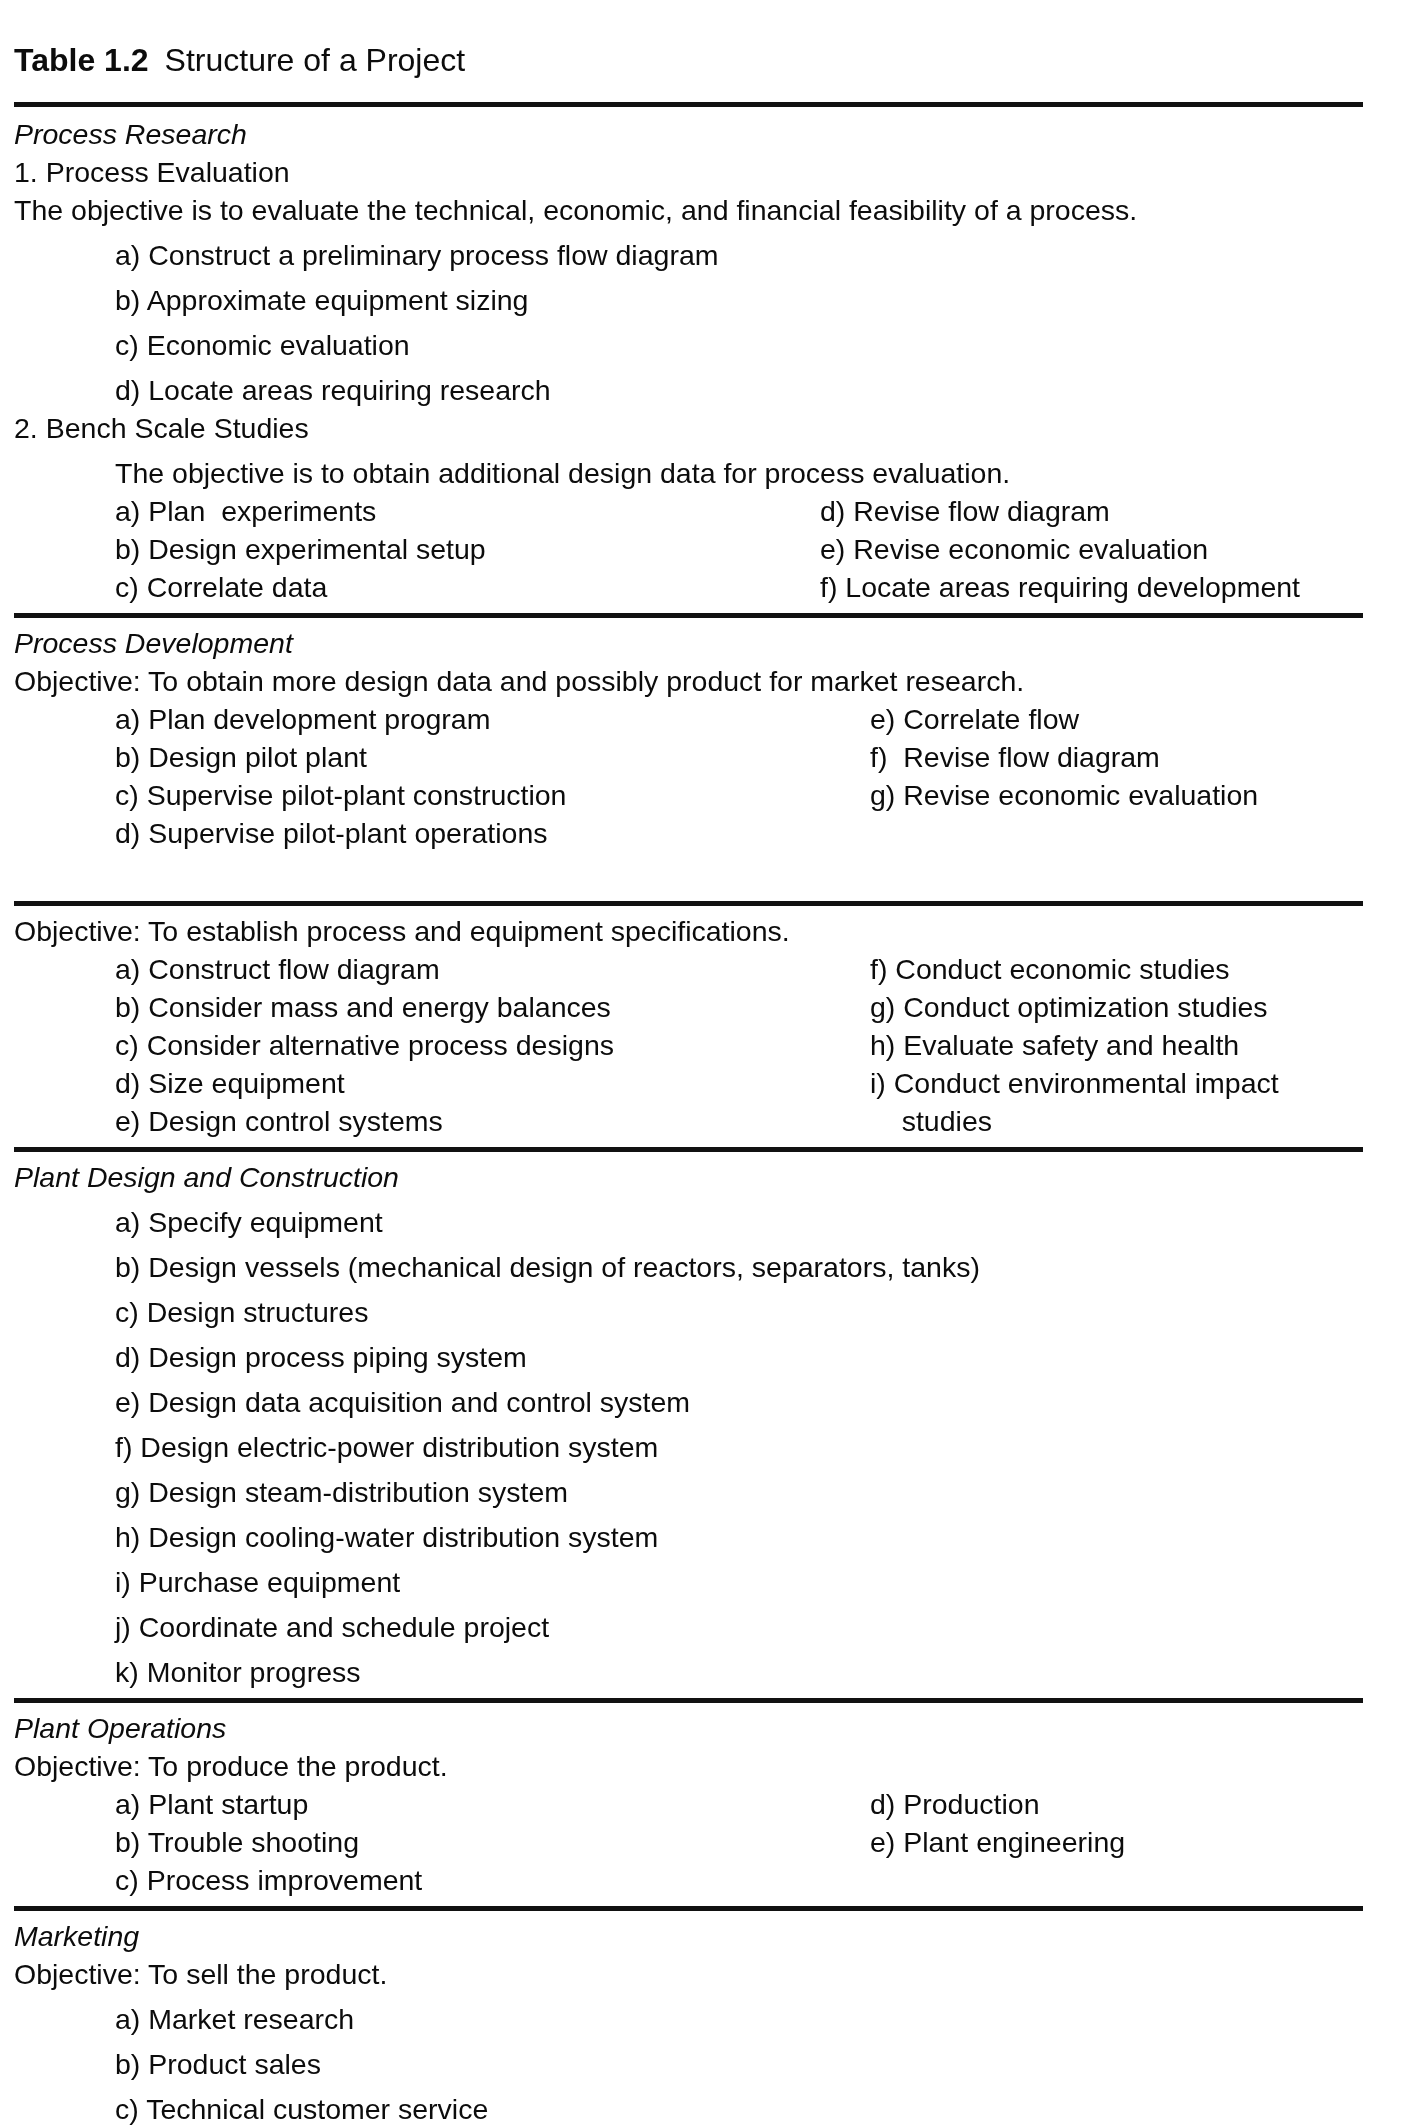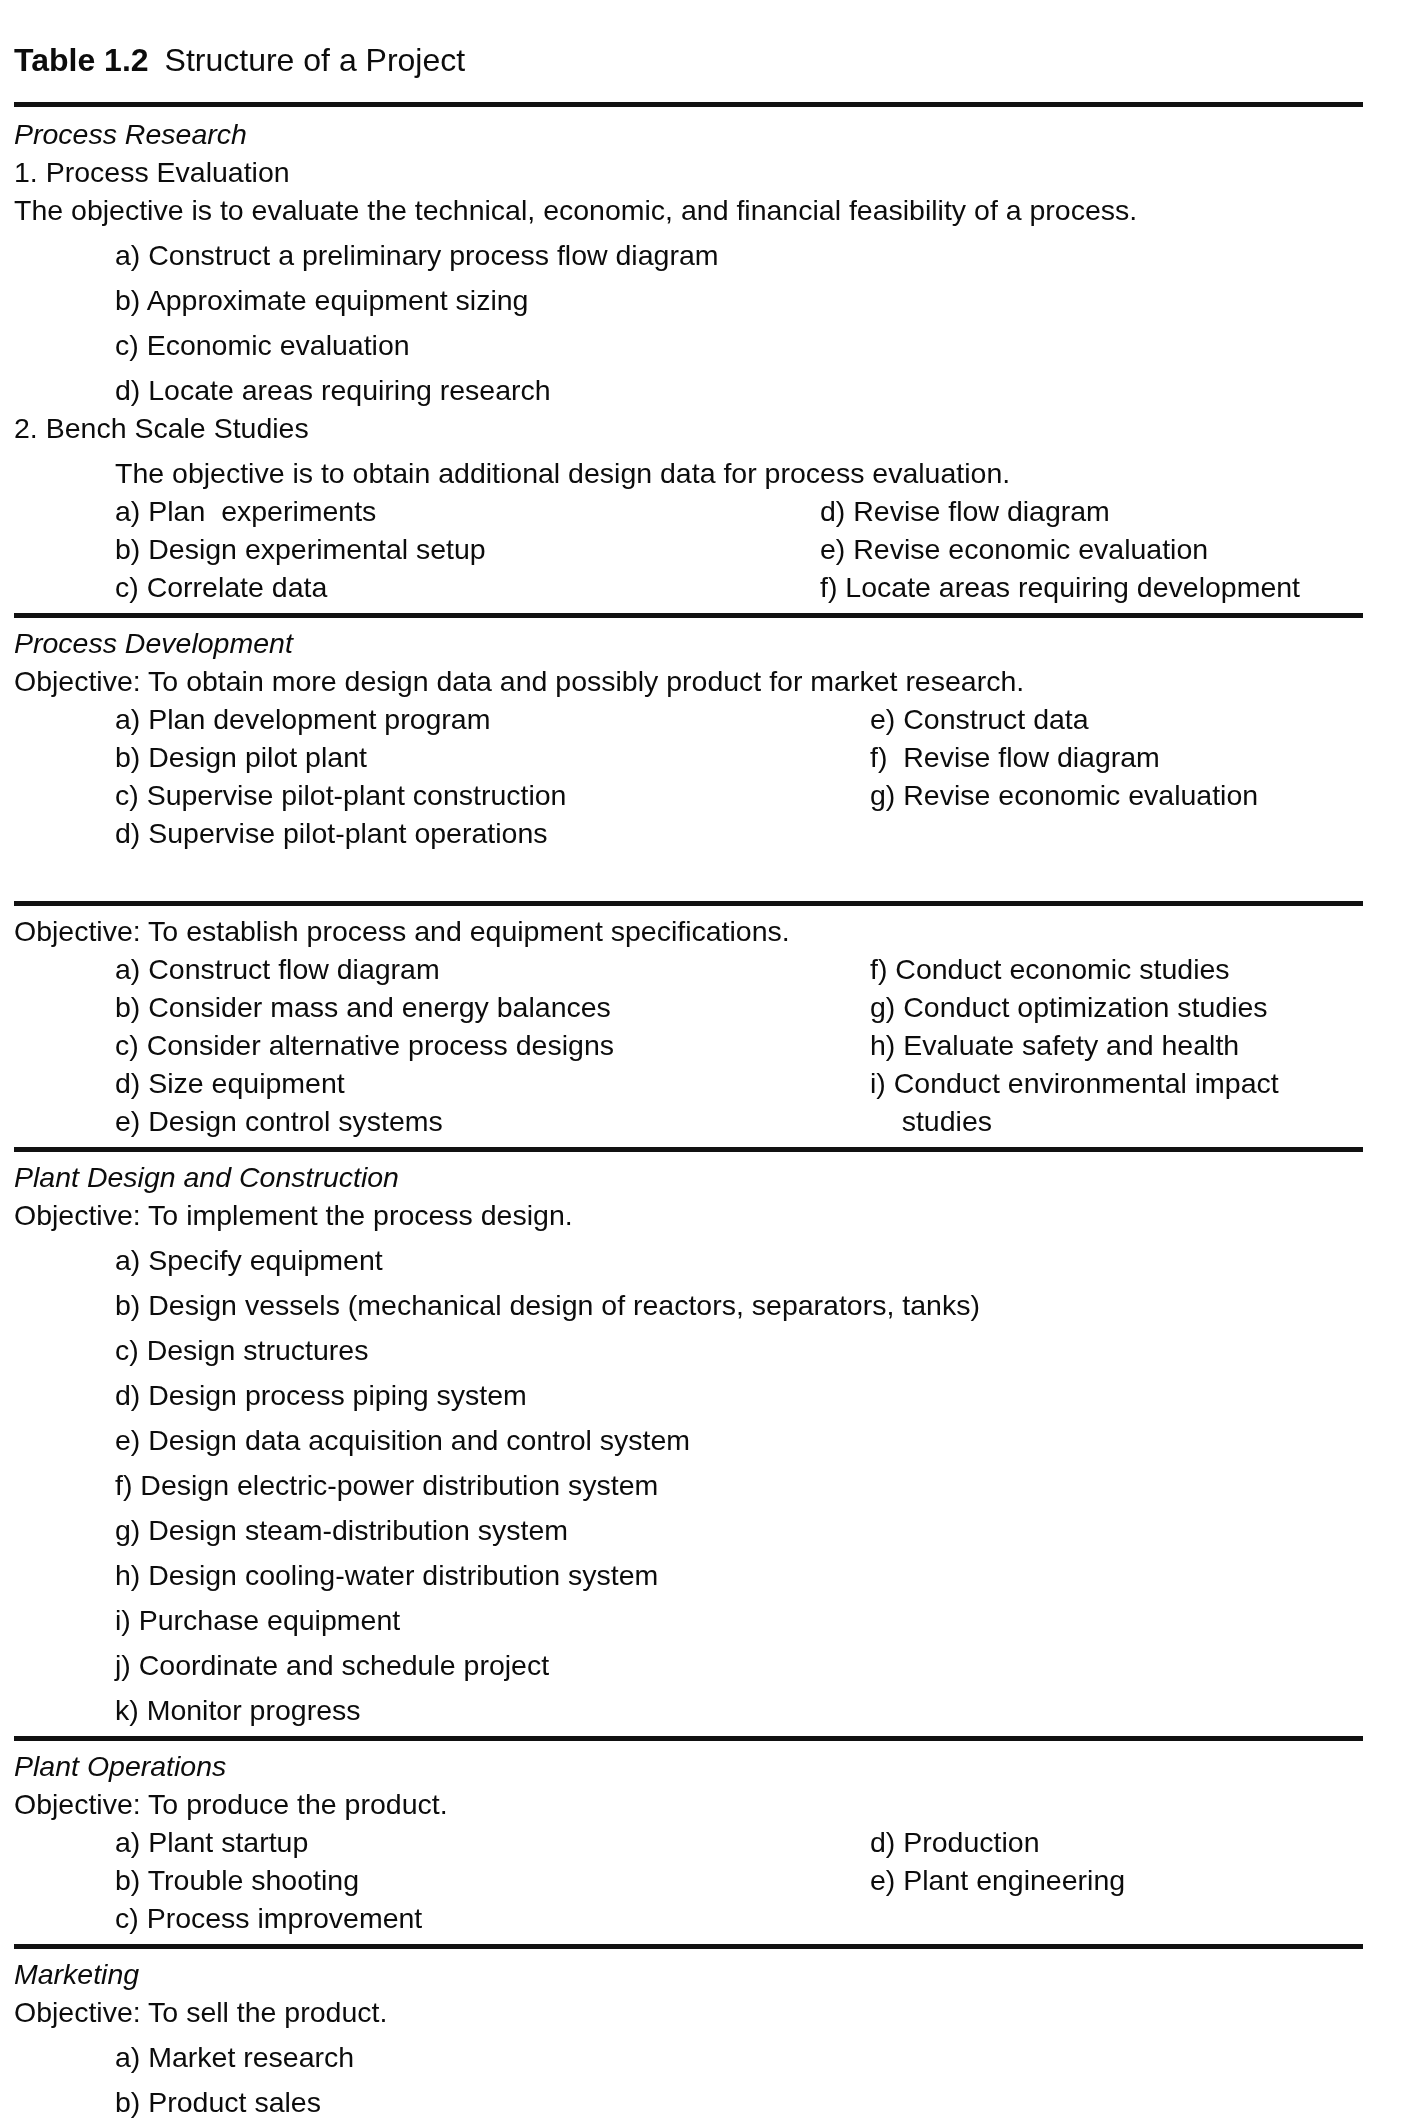--- a/index.html
+++ b/index.html
@@ -65,21 +65,21 @@
           <div class="cell-left">c) Correlate data</div>
           <div class="cell-right">f) Locate areas requiring development</div>
         </div>
       </section>
       <div class="rule"></div>
       <section class="section">
         <div class="section-heading">Process Development</div>
         <div class="row-flush">Objective: To obtain more design data and possibly product for market research.</div>
         <div class="colrow">
           <div class="cell-left">a) Plan development program</div>
-          <div class="cell-right">e) Construct data</div>
+          <div class="cell-right">e) Correlate flow</div>
         </div>
         <div class="colrow">
           <div class="cell-left">b) Design pilot plant</div>
           <div class="cell-right">f)  Revise flow diagram</div>
         </div>
         <div class="colrow">
           <div class="cell-left">c) Supervise pilot-plant construction</div>
           <div class="cell-right">g) Revise economic evaluation</div>
         </div>
         <div class="colrow">
@@ -108,21 +108,20 @@
           <div class="cell-right">i) Conduct environmental impact</div>
         </div>
         <div class="colrow">
           <div class="cell-left">e) Design control systems</div>
           <div class="cell-right">    studies</div>
         </div>
       </section>
       <div class="rule"></div>
       <section class="section">
         <div class="section-heading">Plant Design and Construction</div>
-        <div class="row-flush">Objective: To implement the process design.</div>
         <div class="row-indent">a) Specify equipment</div>
         <div class="row-indent">b) Design vessels (mechanical design of reactors, separators, tanks)</div>
         <div class="row-indent">c) Design structures</div>
         <div class="row-indent">d) Design process piping system</div>
         <div class="row-indent">e) Design data acquisition and control system</div>
         <div class="row-indent">f) Design electric-power distribution system</div>
         <div class="row-indent">g) Design steam-distribution system</div>
         <div class="row-indent">h) Design cooling-water distribution system</div>
         <div class="row-indent">i) Purchase equipment</div>
         <div class="row-indent">j) Coordinate and schedule project</div>

